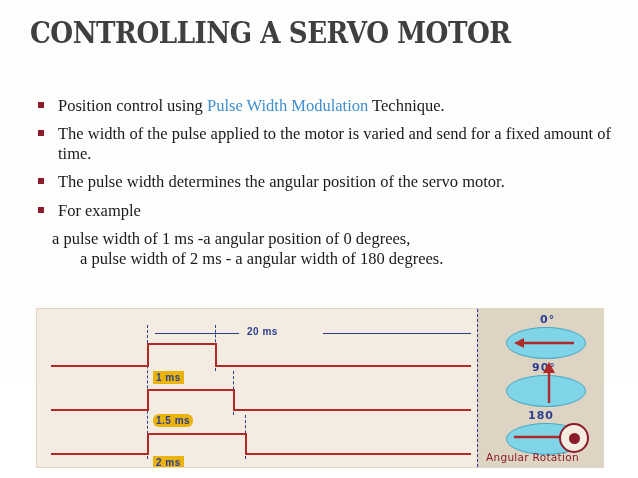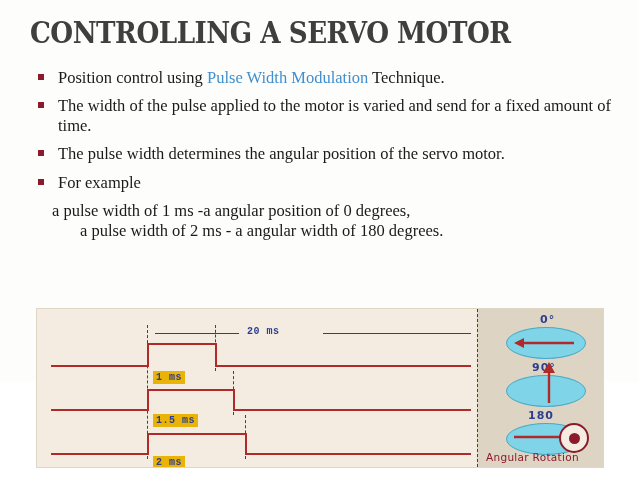--- a/index.html
+++ b/index.html
@@ -31,21 +31,21 @@
     letter-spacing: -0.5px;
     color: #3f3f3f;
     text-transform: uppercase;
     font-stretch: condensed;
     transform: scaleX(0.97);
     transform-origin: left top;
   }
   .bullets {
     position: absolute;
     left: 36px;
-    top: 68px;
+    top: 96px;
     width: 576px;
   }
   .bullet {
     position: relative;
     padding-left: 22px;
     margin-bottom: 8px;
     font-size: 16.5px;
     line-height: 1.22;
     color: #1a1a1a;
   }
@@ -113,21 +113,21 @@
     width: 0;
     border-left: 1px dashed #2c3e8f;
   }
   .dimline {
     position: absolute;
     height: 1px;
     background: #2c3e8f;
   }
   .lbl {
     position: absolute;
-    font-family: Liberation Mono, monospace;
+    font-family: Liberation Sans, sans-serif;
     font-weight: bold;
     font-size: 10px;
     color: #2c3e8f;
     letter-spacing: 0.5px;
   }
   .lbl.blue-box {
     background: #eab308;
     padding: 1px 3px;
   }
   .pill {
@@ -230,21 +230,21 @@
       <div class="hline" style="left:110px; top:34px; width:70px;"></div>
       <div class="vline" style="left:178px; top:34px; height:24px;"></div>
       <div class="hline" style="left:178px; top:56px; width:256px;"></div>
       <div class="lbl blue-box" style="left:116px; top:62px;">1 ms</div>
 
       <div class="hline" style="left:14px; top:100px; width:96px;"></div>
       <div class="vline" style="left:110px; top:80px; height:22px;"></div>
       <div class="hline" style="left:110px; top:80px; width:88px;"></div>
       <div class="vline" style="left:196px; top:80px; height:22px;"></div>
       <div class="hline" style="left:196px; top:100px; width:238px;"></div>
-      <div class="lbl blue-box" style="left:116px; top:105px;">1.5 ms</div>
+      <div class="lbl blue-box" style="left:116px; top:105px;border-radius:6px;">1.5 ms</div>
 
       <div class="hline" style="left:14px; top:144px; width:96px;"></div>
       <div class="vline" style="left:110px; top:124px; height:22px;"></div>
       <div class="hline" style="left:110px; top:124px; width:100px;"></div>
       <div class="vline" style="left:208px; top:124px; height:22px;"></div>
       <div class="hline" style="left:208px; top:144px; width:226px;"></div>
       <div class="lbl blue-box" style="left:116px; top:147px;">2 ms</div>
     </div>
 
     <div class="fig-right">

